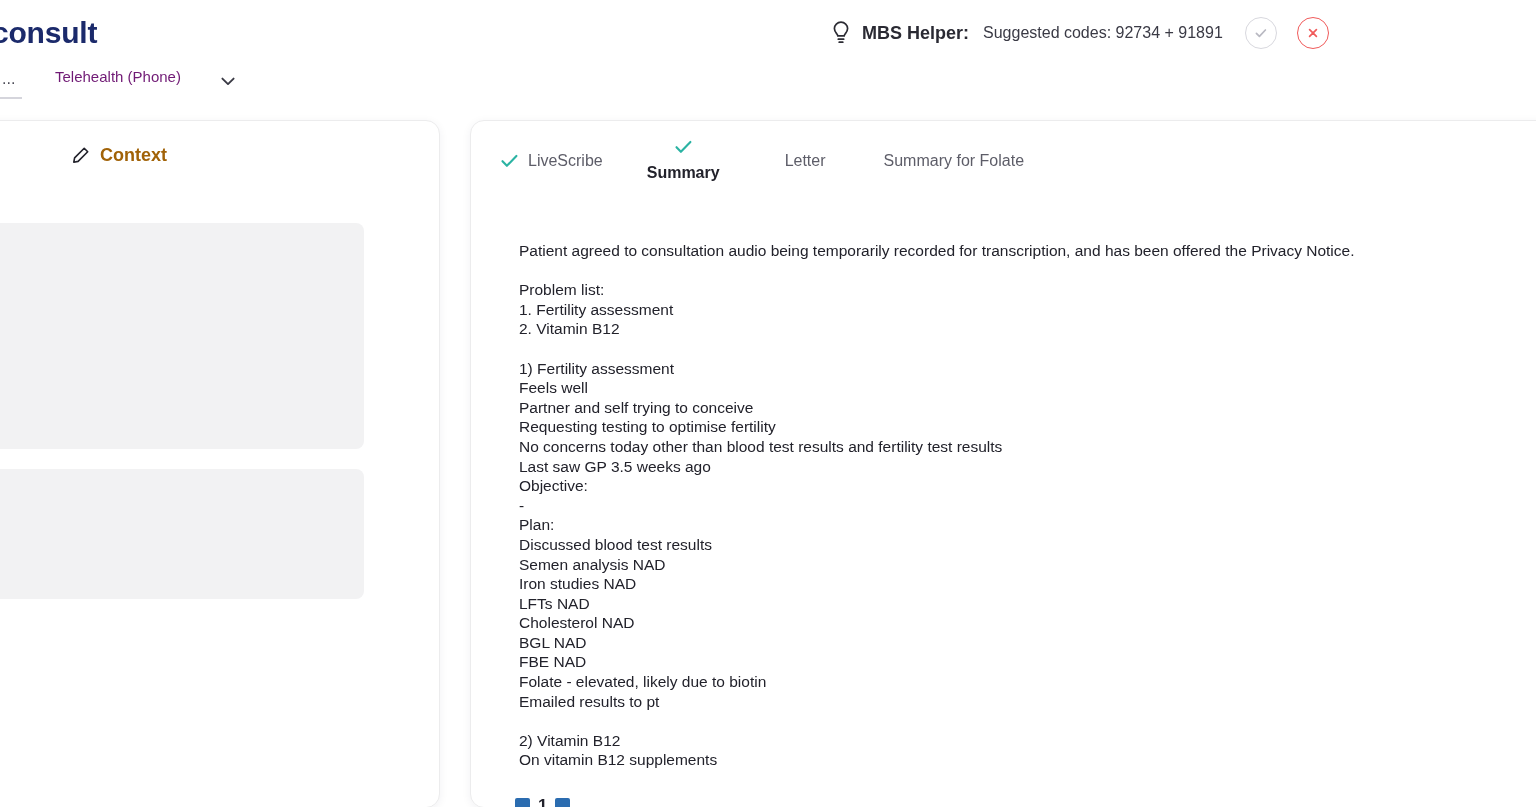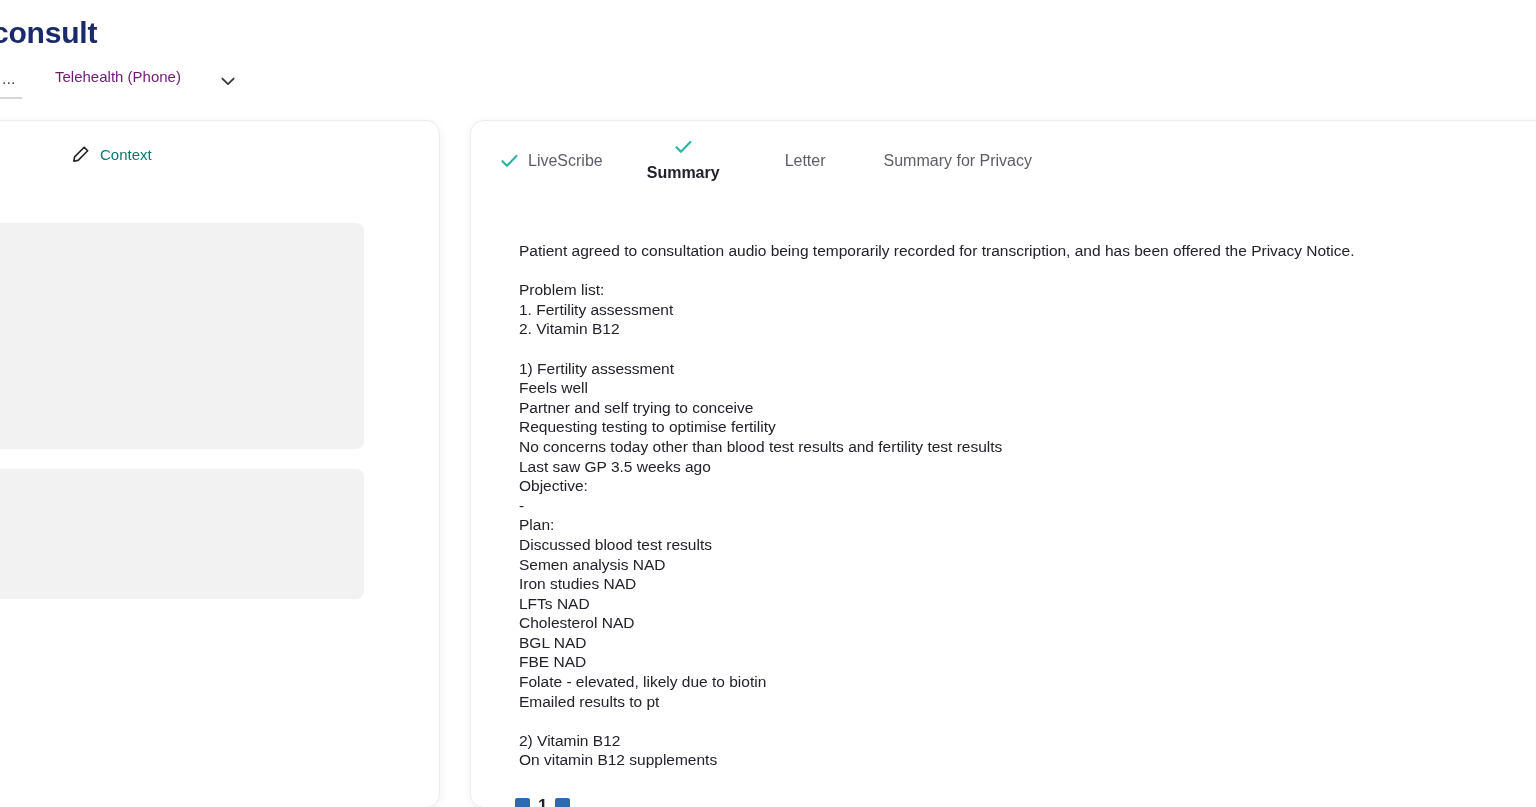--- a/index.html
+++ b/index.html
@@ -110,23 +110,23 @@
   }
   .context-header {
     position: absolute;
     left: 110px; top: 24px;
     display: flex;
     align-items: center;
     gap: 10px;
   }
   .pencil-icon { width: 19px; height: 19px; display: block; }
   .context-title {
-    font-size: 15px;
-    font-weight: 400;
-    color: #0f766e;
+    font-size: 18px;
+    font-weight: 700;
+    color: #a16207;
   }
   .skeleton {
     position: absolute;
     left: -40px;
     width: 443px;
     background: #f2f2f3;
     border-radius: 8px;
   }
   .skeleton.one { top: 102px; height: 226px; }
   .skeleton.two { top: 348px; height: 130px; }
@@ -200,20 +200,46 @@
   }
 </style>
 </head>
 <body>
 
 <div id="app">
 
   <div class="topbar">
     <div class="brand">consult</div>
 
+    <div class="mbs-helper">
+      <span class="bulb-icon">
+        <svg viewBox="0 0 22 26" width="22" height="26" fill="none" xmlns="http://www.w3.org/2000/svg">
+          <path d="M11 2.2c-3.7 0-6.6 2.9-6.6 6.4 0 2.3 1.2 3.8 2.2 5 .7.9 1.2 1.5 1.2 2.3h6.4c0-.8.5-1.4 1.2-2.3 1-1.2 2.2-2.7 2.2-5 0-3.5-2.9-6.4-6.6-6.4z" stroke="#2b2b33" stroke-width="1.7" stroke-linejoin="round"></path>
+          <path d="M8.3 19.2h5.4M9.2 22.2h3.6" stroke="#2b2b33" stroke-width="1.7" stroke-linecap="round"></path>
+        </svg>
+      </span>
+      <span class="mbs-label">MBS Helper:</span>
+      <span class="mbs-codes">Suggested codes: 92734 + 91891</span>
+
+      <button class="round-btn accept">
+        <span>
+          <svg viewBox="0 0 16 16" width="16" height="16" fill="none" xmlns="http://www.w3.org/2000/svg">
+            <path d="M3.4 8.4l3 3 6-6.4" stroke="#b9b9c2" stroke-width="1.7" stroke-linecap="round" stroke-linejoin="round"></path>
+          </svg>
+        </span>
+      </button>
+
+      <button class="round-btn reject">
+        <span>
+          <svg viewBox="0 0 16 16" width="16" height="16" fill="none" xmlns="http://www.w3.org/2000/svg">
+            <path d="M4.6 4.6l6.8 6.8M11.4 4.6l-6.8 6.8" stroke="#f05b5b" stroke-width="1.7" stroke-linecap="round"></path>
+          </svg>
+        </span>
+      </button>
+    </div>
   </div>
 
   <div class="subbar">
     <div class="ellipsis-crumb">...</div>
 
     <div class="mode-select">
       <span class="mode-label">Telehealth (Phone)</span>
       <span class="chev">
         <svg viewBox="0 0 14 9" width="14" height="9" fill="none" xmlns="http://www.w3.org/2000/svg">
           <path d="M1.4 1.6L7 7.1l5.6-5.5" stroke="#3a3a45" stroke-width="1.9" stroke-linecap="round" stroke-linejoin="round"></path>
@@ -256,21 +282,21 @@
           </svg>
         </span>
         <span>Summary</span>
       </div>
 
       <div class="tab t-letter">
         <span>Letter</span>
       </div>
 
       <div class="tab t-sfp">
-        <span>Summary for Privacy</span>
+        <span>Summary for Folate</span>
       </div>
     </div>
 
     <div class="note-body">Patient agreed to consultation audio being temporarily recorded for transcription, and has been offered the Privacy Notice.
 
 Problem list:
 1. Fertility assessment
 2. Vitamin B12
 
 1) Fertility assessment

